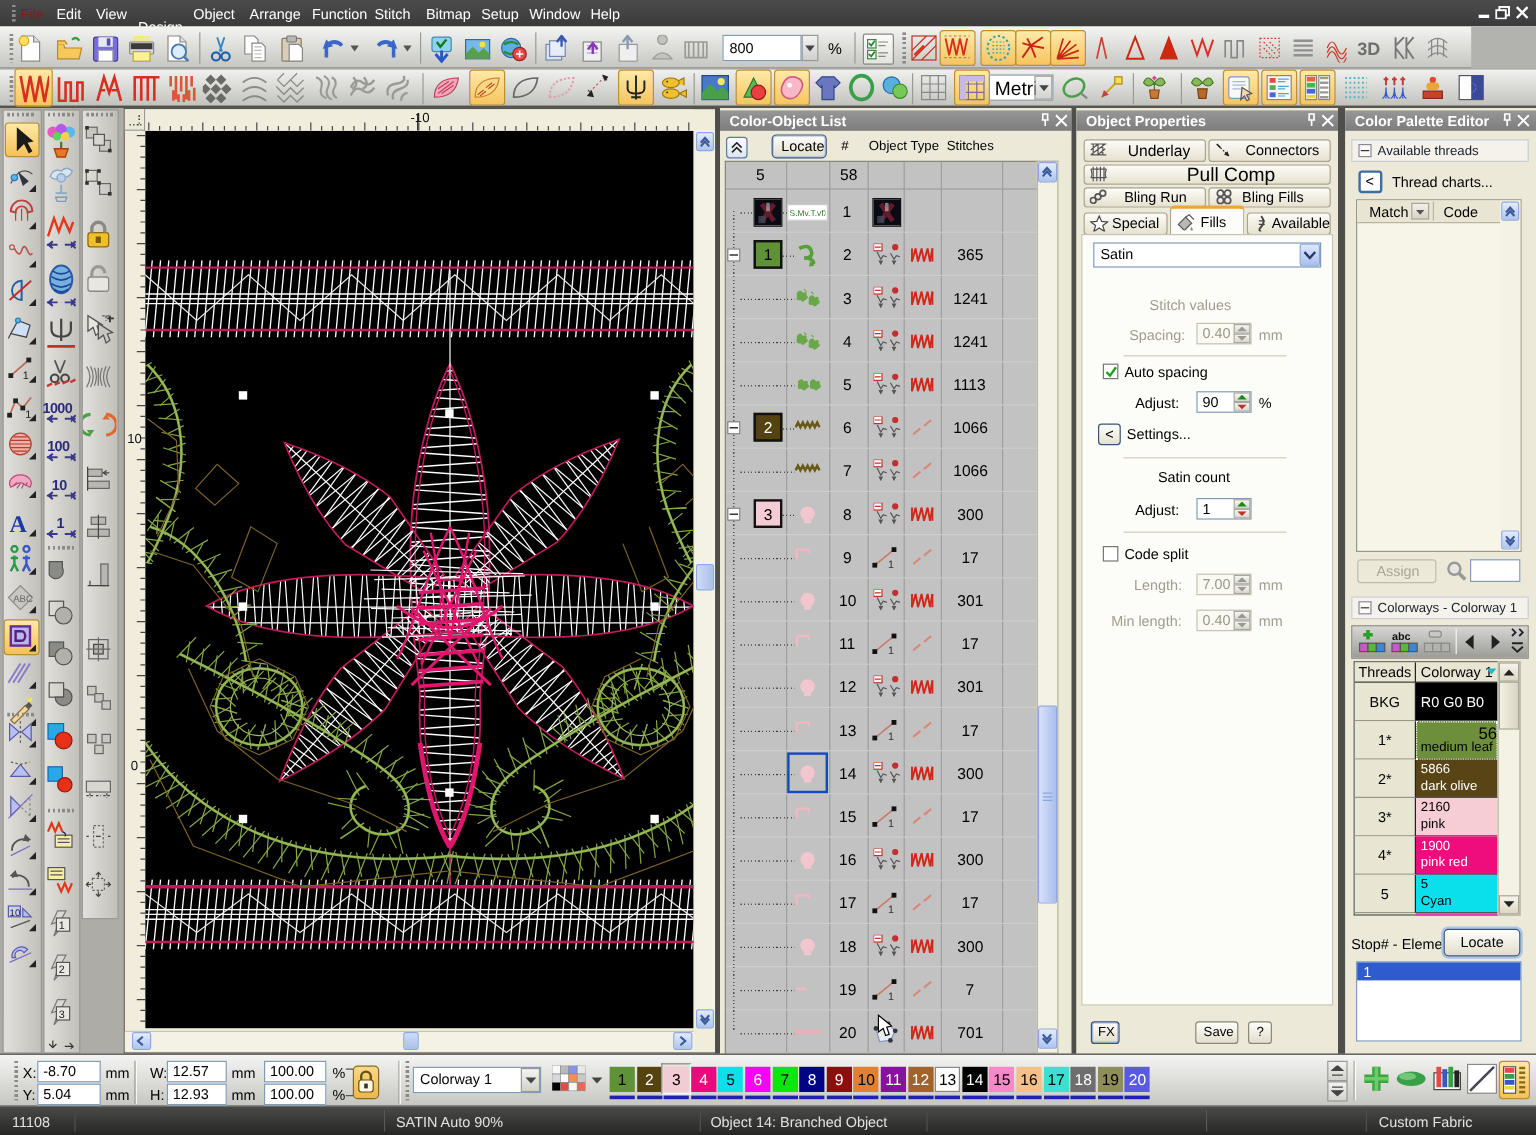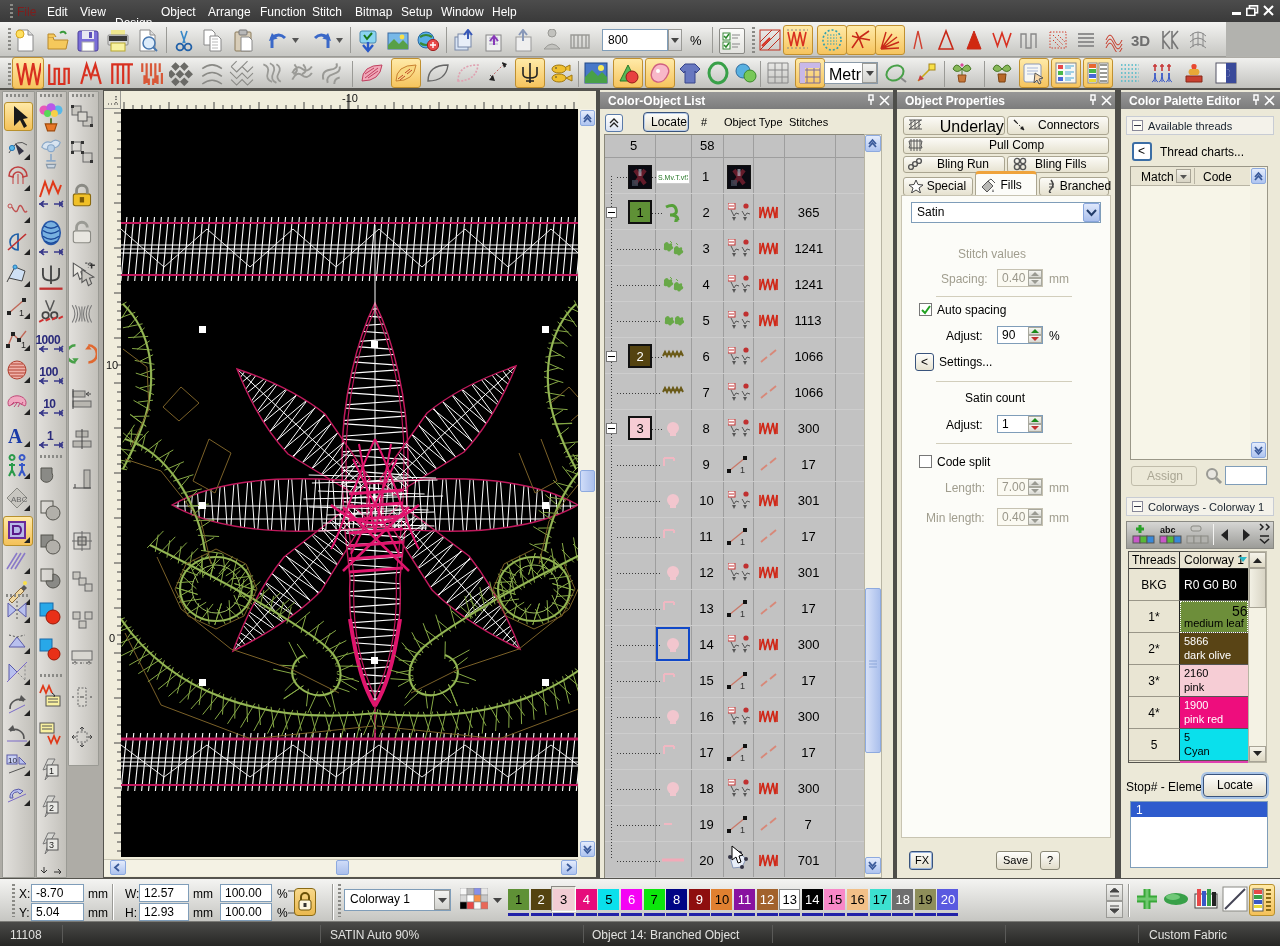--- a/index.html
+++ b/index.html
@@ -2398,34 +2398,34 @@
 <svg class="a" style="left:1086px;top:94px" width="12" height="12">
     <path d="M5,1 h4 v5 h-4 Z M4,6 h6 M7,6 v5" stroke="#fff" stroke-width="1.4" fill="none"></path>
   </svg>
 <svg class="a" style="left:1101px;top:95px" width="11" height="11">
     <path d="M1,1 L10,10 M10,1 L1,10" stroke="#fff" stroke-width="1.6"></path>
   </svg>
 <div class="a" style="left:903px;top:116px;width:102px;height:19px;background:linear-gradient(#fcfbf7,#e6e2d0);border:1px solid #aaa590;border-radius:3px"></div>
 <svg class="a" style="left:908px;top:118px" width="16" height="14">
     <path d="M1,2 h13 M1,11 h13 M3,2 v9 M7,2 v9 M11,2 v9 M1,11 L13,2 M1,7 l6,-5 M7,11 l6,-5" stroke="#555" fill="none"></path>
   </svg>
-<div class="a" style="left:939.8px;top:118px;white-space:nowrap;font-size:16px">Underlay</div>
+<div class="a" style="left:939.8px;top:118px;white-space:nowrap;font-size:13px">Underlay</div>
 <div class="a" style="left:1007px;top:116px;width:102px;height:19px;background:linear-gradient(#fcfbf7,#e6e2d0);border:1px solid #aaa590;border-radius:3px"></div>
 <svg class="a" style="left:1012px;top:118px" width="16" height="14">
     <path d="M2,2 l3,3 M9,9 l3,3" stroke="#222" stroke-width="1.4"></path>
     <path d="M5,5 l4,4" stroke="#222" stroke-dasharray="1.5,1.5"></path>
     <path d="M12,12 l-4,-1 l3,-3 Z" fill="#222"></path>
   </svg>
 <div class="a" style="left:1038.0px;top:118px;white-space:nowrap;font-size:12px">Connectors</div>
 <div class="a" style="left:903px;top:137px;width:206px;height:17px;background:linear-gradient(#fcfbf7,#e6e2d0);border:1px solid #aaa590;border-radius:3px"></div>
 <svg class="a" style="left:908px;top:138px" width="16" height="14">
     <path d="M1,3 h13 M1,10 h13 M3,1 v12 M6,1 v12 M9,1 v12 M12,1 v12" stroke="#555"></path>
     <path d="M1,3 q2,5 0,7 M14,3 q-2,5 0,7" stroke="#555" fill="none"></path>
   </svg>
-<div class="a" style="left:988.9px;top:138px;white-space:nowrap;font-size:12px">Pull Comp</div>
+<div class="a" style="left:988.9px;top:138px;white-space:nowrap;font-size:16px">Pull Comp</div>
 <div class="a" style="left:903px;top:156px;width:102px;height:17px;background:linear-gradient(#fcfbf7,#e6e2d0);border:1px solid #aaa590;border-radius:3px"></div>
 <svg class="a" style="left:908px;top:157px" width="16" height="14">
     <circle cx="3" cy="10" r="2.4" fill="none" stroke="#555" stroke-width="1.4"></circle>
     <circle cx="7" cy="7" r="2.4" fill="none" stroke="#555" stroke-width="1.4"></circle>
     <circle cx="11" cy="4" r="2.4" fill="none" stroke="#555" stroke-width="1.4"></circle>
   </svg>
 <div class="a" style="left:936.9px;top:157px;white-space:nowrap;font-size:12px">Bling Run</div>
 <div class="a" style="left:1007px;top:156px;width:102px;height:17px;background:linear-gradient(#fcfbf7,#e6e2d0);border:1px solid #aaa590;border-radius:3px"></div>
 <svg class="a" style="left:1012px;top:157px" width="16" height="14">
     <circle cx="5" cy="4" r="2.6" fill="none" stroke="#555" stroke-width="1.4"></circle>
@@ -2444,21 +2444,21 @@
     <path d="M2,9 L8,3 L13,8 L7,14 Z" fill="#b8b8b4" stroke="#555"></path>
     <path d="M8,3 l3,-2 l4,4" fill="none" stroke="#555"></path>
     <path d="M13,11 q2,3 0,4 q-2,-1 0,-4" fill="#888"></path>
   </svg>
 <div class="a" style="left:1000.5px;top:178px;white-space:nowrap;font-size:12px">Fills</div>
 <div class="a" style="left:1039px;top:177px;width:70px;height:19px;background:linear-gradient(#fcfbf7,#e6e2d0);border:1px solid #aaa590;border-radius:3px"></div>
 <svg class="a" style="left:1044px;top:179px" width="16" height="14">
     <path d="M7,1 q4,5 0,9 q-3,3 0,4" fill="none" stroke="#444" stroke-width="1.6"></path>
     <path d="M5,5 h5 M5,8 h5" stroke="#444"></path>
   </svg>
-<div class="a" style="left:1059.8px;top:179px;white-space:nowrap;font-size:12px">Branched</div>
+<div class="a" style="left:1059.8px;top:179px;white-space:nowrap;font-size:12px">Available</div>
 <div class="a" style="left:901px;top:195px;width:210px;height:643px;background:#fcfcf8;border:1px solid #c8c4b2"></div>
 <div class="a" style="left:911px;top:202px;width:190px;height:21px;background:#fff;border:1px solid #7f9db9"></div>
 <div class="a" style="left:917px;top:205px;white-space:nowrap;font-size:12px">Satin</div>
 <div class="a" style="left:1083px;top:203px;width:17px;height:19px;background:linear-gradient(#dfe8fb,#aabfec);border:1px solid #88a5dc;border-radius:2px"></div>
 <svg class="a" style="left:1086px;top:209px" width="11" height="8">
     <path d="M1,1 L5.5,6 L10,1" stroke="#223c6a" stroke-width="2" fill="none"></path>
   </svg>
 <div class="glbl" style="left:958px;top:247px">Stitch values</div>
 <div class="glbl" style="left:941px;top:272px">Spacing:</div>
 <div class="a" style="left:997px;top:269px;width:46px;height:18px;background:#fbfaf2;border:1px solid #c6c2b2"></div>

